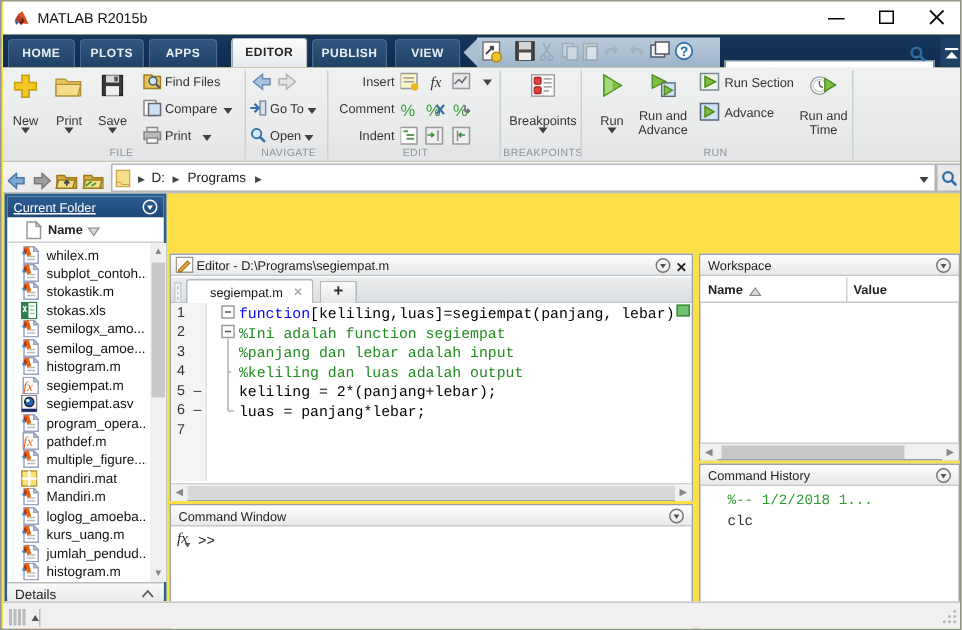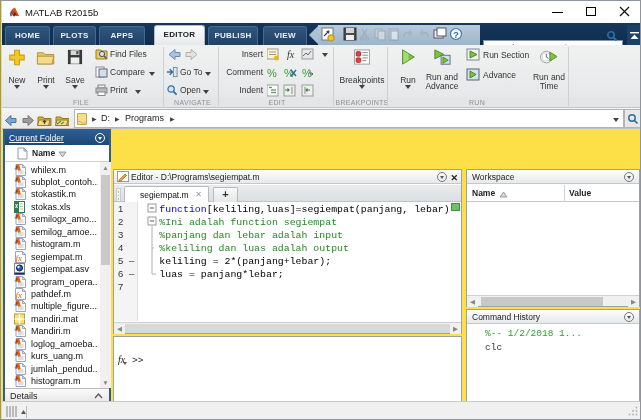--- a/index.html
+++ b/index.html
@@ -614,20 +614,23 @@
     </div>
 
     <div class="hscroll" style="left:0;right:0;bottom:0">
       <div class="sbtn" style="left:0">◀</div>
       <div class="sbtn" style="right:0">▶</div>
       <div class="abs" style="left:11px;right:11px;top:1px;height:9px;background:#d8d8d8"></div>
     </div>
   </div>
 
   <div class="panel" id="cmdwin">
+    <div class="ptitle">Command Window
+      <span class="circbtn" style="right:5px"></span>
+    </div>
     <div class="abs" style="left:4px;top:17px;font-size:10px;font-style:italic;color:#222;font-family:'Liberation Serif',serif">fx</div>
     <div class="abs" style="left:9px;top:25px;width:0;height:0;border-left:2.5px solid transparent;border-right:2.5px solid transparent;border-top:3px solid #555"></div>
     <div class="abs mono" style="left:18px;top:18px;font-size:9.5px;color:#222">&gt;&gt;</div>
   </div>
 
   <div class="panel" id="workspace">
     <div class="ptitle">Workspace
       <span class="circbtn" style="right:5px"></span>
     </div>
     <div class="abs" style="left:0;top:15px;right:0;height:17px;background:#fff;border-bottom:1px solid #c8c8c8">

